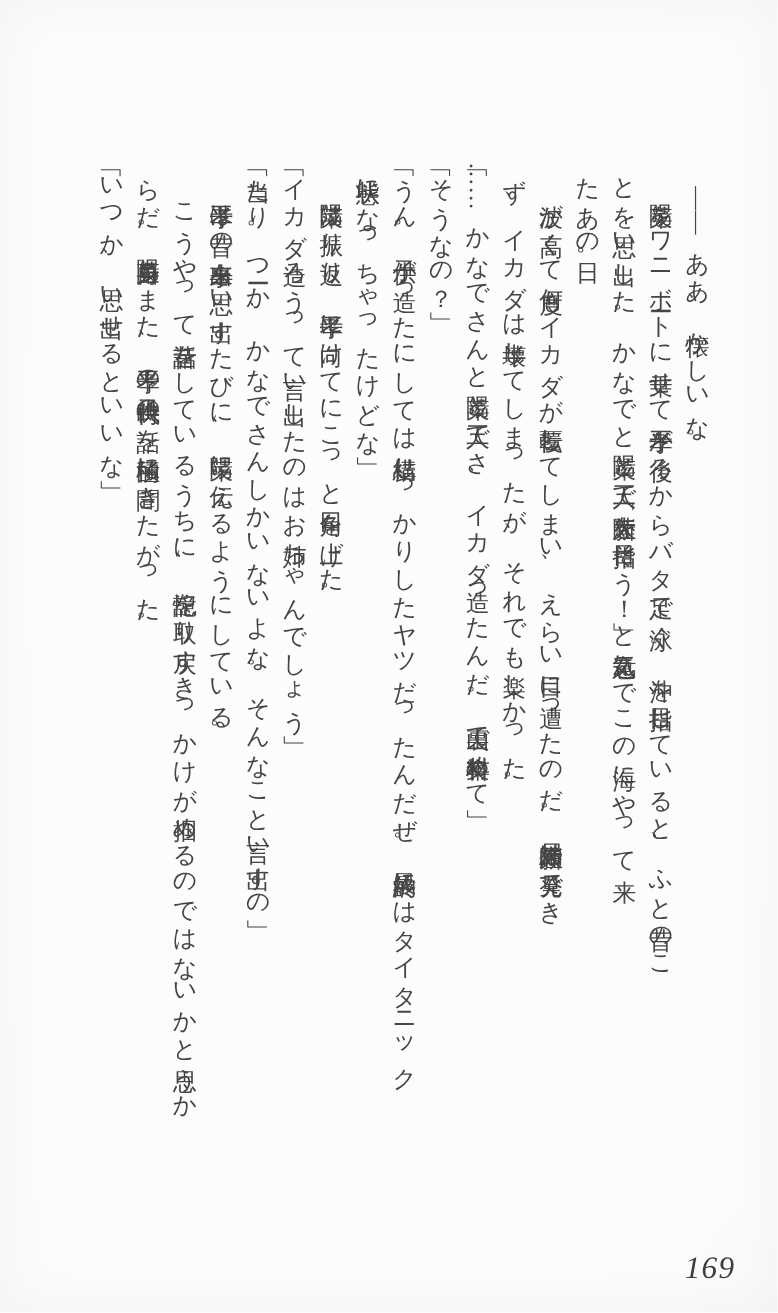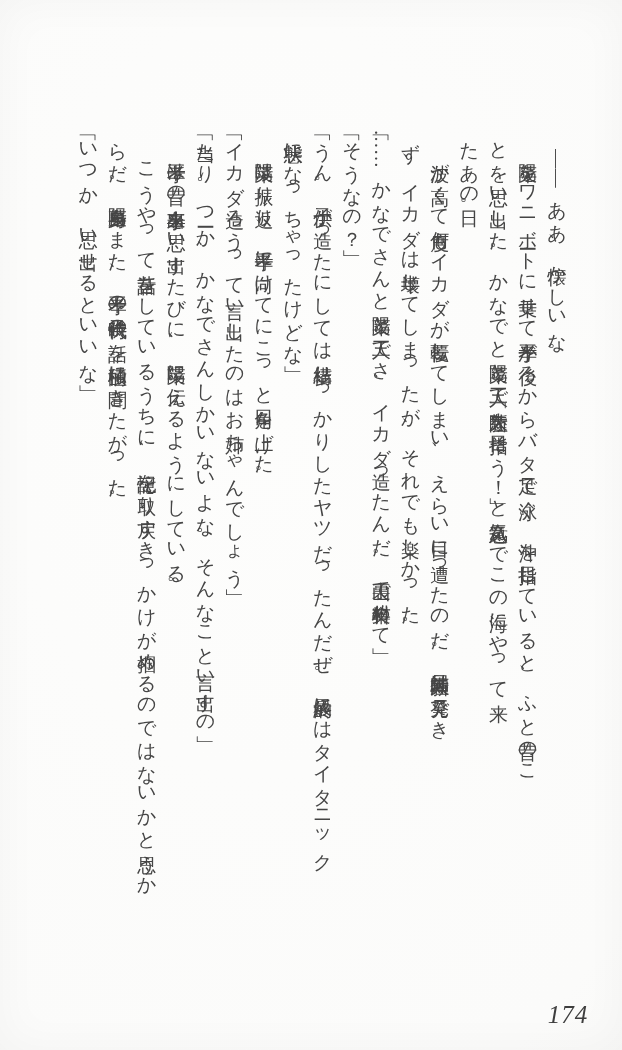--- a/index.html
+++ b/index.html
@@ -68,15 +68,15 @@
     <p>状態になっちゃったけどな」</p>
     <p class="indent">陽菜は振り返り、孝平に向けてにこっと口角を上げた。</p>
     <p>「イカダ造ろうって言い出したのはお姉ちゃんでしょう」</p>
     <p>「当たり。つーか、かなでさんしかいないよな。そんなこと言い出すの」</p>
     <p class="indent">孝平は昔の出来事を思い出すたびに、陽菜に伝えるようにしている。</p>
     <p class="indent">こうやって昔話をしているうちに、記憶を取り戻すきっかけが掴めるのではないかと思うか</p>
     <p>らだ。陽菜自身もまた、孝平の子供時代の話を積極的に聞きたがった。</p>
     <p>「いつか、思い出せるといいな」</p>
   </div>
 
-  <div class="page-number">174</div>
+  <div class="page-number">169</div>
 
 </div>
 
 </body></html>

